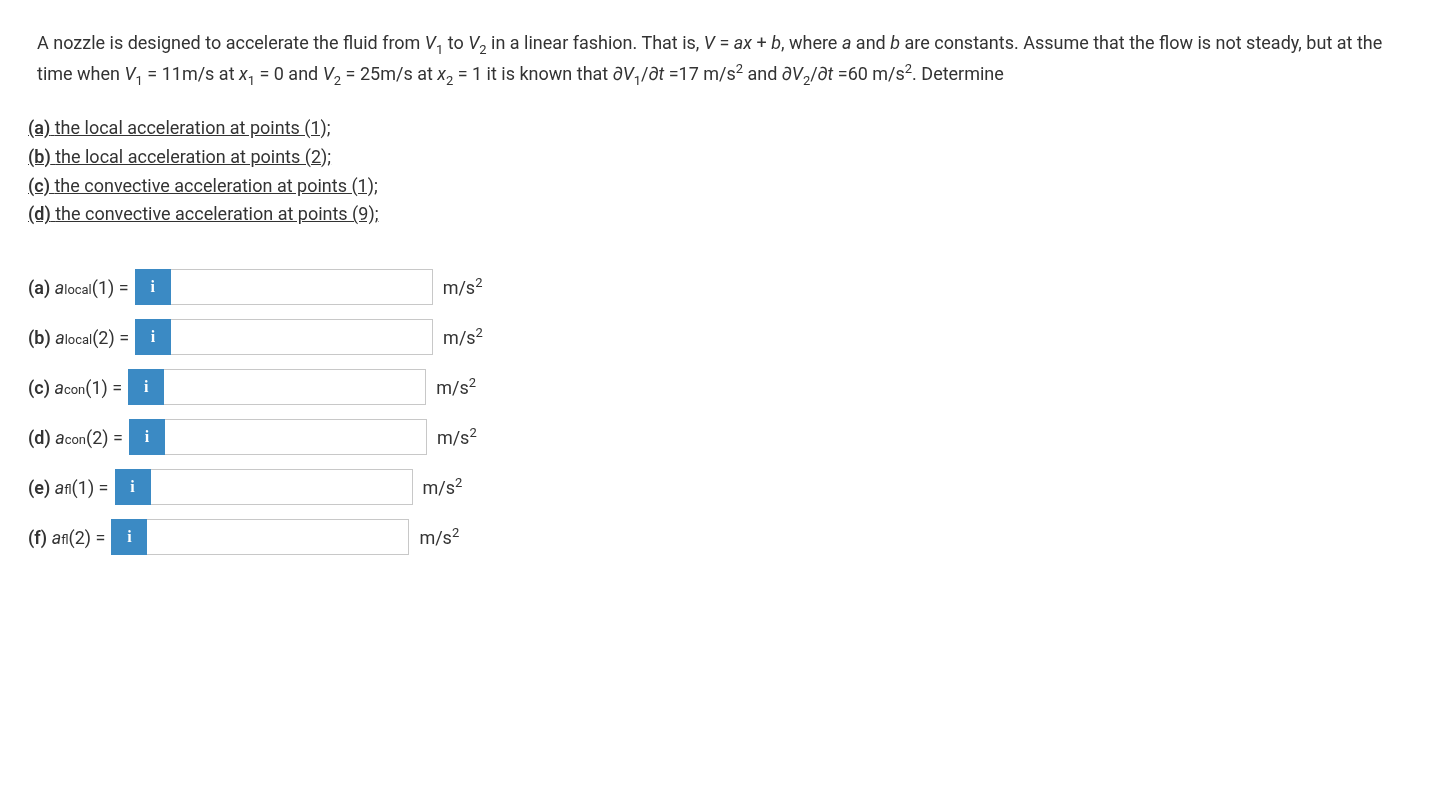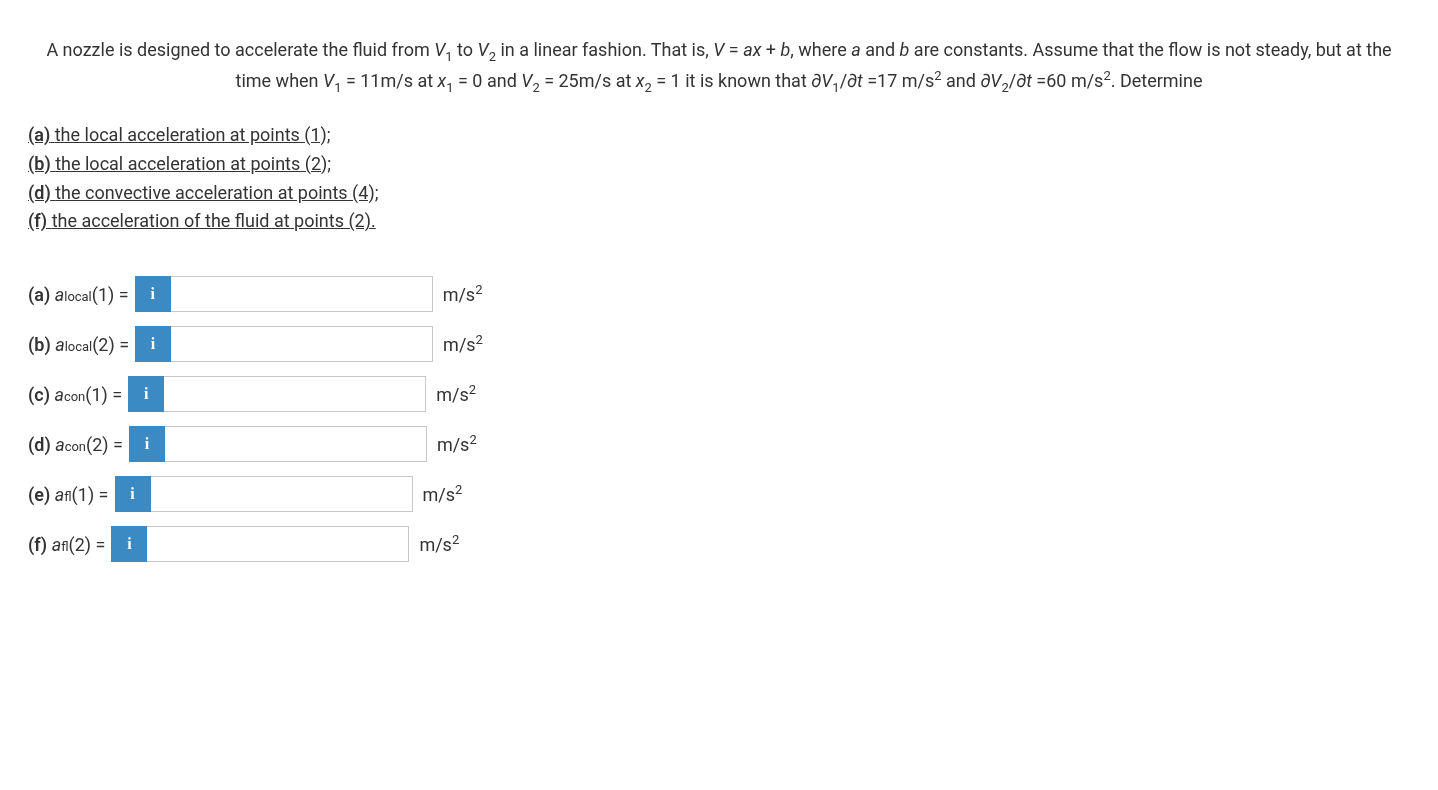--- a/index.html
+++ b/index.html
@@ -8,22 +8,21 @@
     color: #333;
     margin: 0;
     padding: 20px 28px;
     line-height: 1.5;
     background: #fff;
   }
   .problem-text {
     margin-bottom: 24px;
   }
   .problem-text p {
-    margin: 16px;
-    text-align: center;
+    margin: 9px;
   }
   .sub-parts {
     margin-bottom: 40px;
     text-decoration: underline;
   }
   .sub-parts div {
     line-height: 1.6;
   }
   .answer-row {
     display: flex;
@@ -85,22 +84,22 @@
 
 <div class="problem-text">
   <p>
     A nozzle is designed to accelerate the fluid from <span class="italic">V</span><sub>1</sub> to <span class="italic">V</span><sub>2</sub> in a linear fashion. That is, <span class="italic">V</span> = <span class="italic">ax</span> + <span class="italic">b</span>, where <span class="italic">a</span> and <span class="italic">b</span> are constants. Assume that the flow is not steady, but at the time when <span class="italic">V</span><sub>1</sub> = 11m/s at <span class="italic">x</span><sub>1</sub> = 0 and <span class="italic">V</span><sub>2</sub> = 25m/s at <span class="italic">x</span><sub>2</sub> = 1 it is known that <span class="italic">∂V</span><sub>1</sub>/<span class="italic">∂t</span> =17 m/s<sup>2</sup> and <span class="italic">∂V</span><sub>2</sub>/<span class="italic">∂t</span> =60 m/s<sup>2</sup>. Determine
   </p>
 </div>
 
 <div class="sub-parts">
   <div><span class="bold">(a)</span> <span>the local acceleration at points (1);</span></div>
   <div><span class="bold">(b)</span> <span>the local acceleration at points (2);</span></div>
-  <div><span class="bold">(d)</span> <span>the convective acceleration at points (4);</span></div>
-  <div><span class="bold">(f)</span> <span>the acceleration of the fluid at points (2).</span></div>
+  <div><span class="bold">(c)</span> <span>the convective acceleration at points (1);</span></div>
+  <div><span class="bold">(d)</span> <span>the convective acceleration at points (9);</span></div>
 </div>
 
 <div>
 
   <div class="answer-row">
     <span class="answer-label">
       <span class="bold">(a) </span>&nbsp;<span class="italic">a</span><span class="sub">local</span><span>(1) = </span>
     </span>
     <button class="info-btn">i</button>
     <input class="answer-input" type="text" value="" style="">

